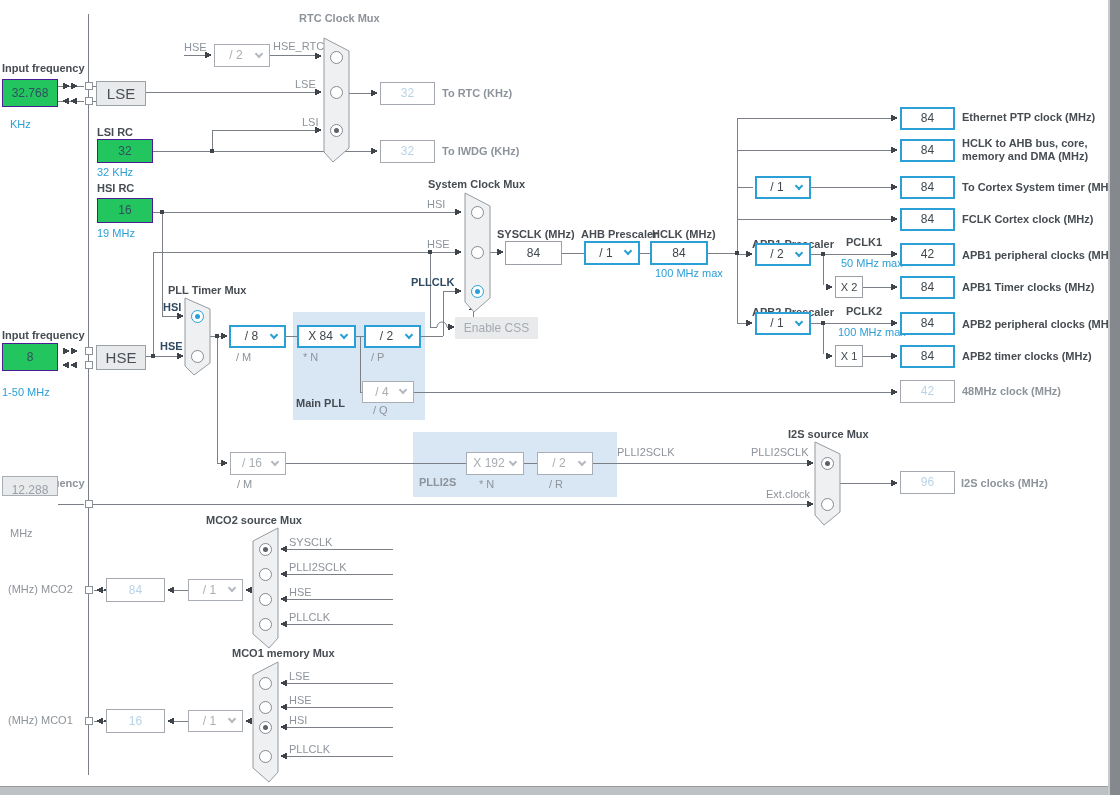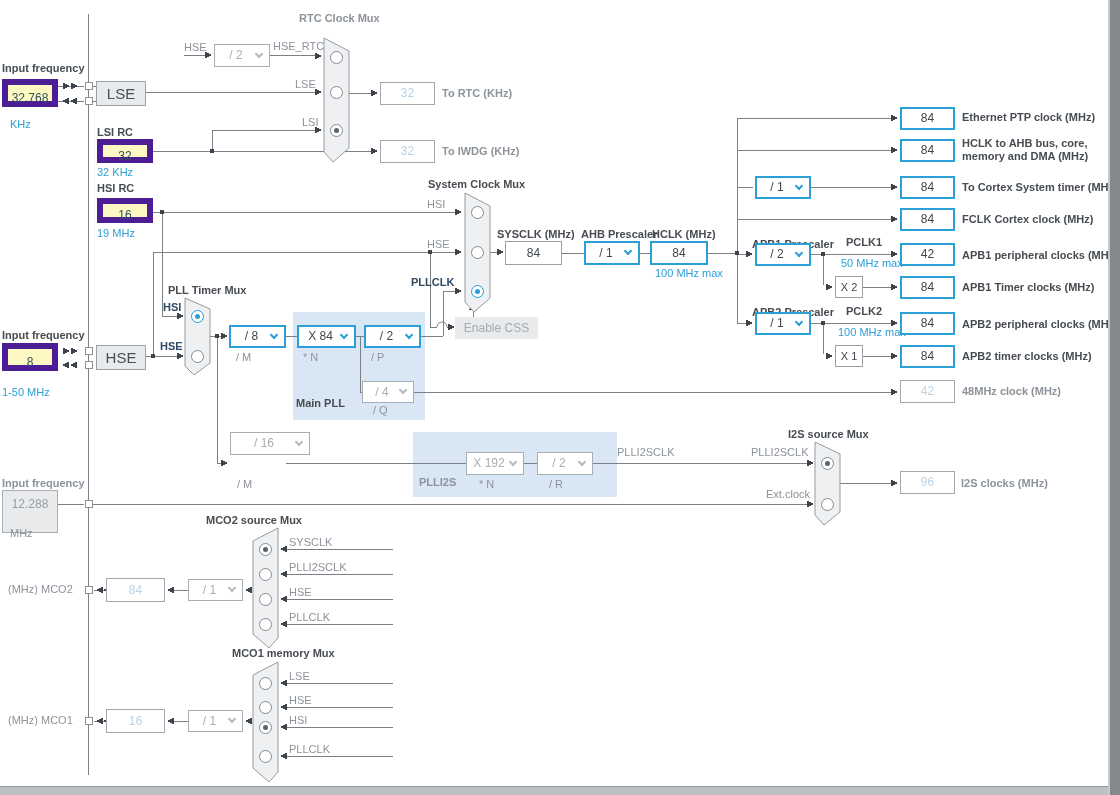--- a/index.html
+++ b/index.html
@@ -11,21 +11,21 @@
   .b{font-weight:bold}
   .dark{color:#464c52}
   .grey{color:#8d939a}
   .navy{color:#2f4a63;font-weight:bold}
   .blue{color:#2b9fd5}
   .pre{white-space:pre-line}
   .vb{position:absolute;background:#fff;text-align:center;font-size:12px}
   .vb-blue{border:2px solid #2aa0d6;color:#3f464c}
   .vb-grey{border:1px solid #9aa0a6;color:#3f464c}
   .vb-ro{border:1px solid #a3a9af;color:#b9d3e6}
-  .vb-fill{background:#fef9c3;border:6px solid #4c1d95;color:#31505f}
+  .vb-fill{background:#22c55e;border:1px solid #4c1d95;color:#31505f}
   .vb-osc{background:#e8eaec;border:1px solid #9aa0a6;color:#4a4f54;font-size:15px}
   .vb-oscro{background:#e8eaec;border:1px solid #a8aeb4;color:#9aa0a6;font-size:12px}
   .vb-x{border:1px solid #9aa0a6;color:#3f464c;font-size:11px}
   .dd{position:absolute;background:#fff;font-size:12px;text-align:center}
   .dd-b{border:2px solid #2aa0d6;color:#3f464c}
   .dd-g{border:1px solid #a8aeb4;color:#a8aeb4}
   .dd .t{display:block;padding-right:12px}
   .chev{position:absolute;right:7px;top:50%;width:6px;height:6px;margin-top:-5px;
         border-right:2px solid #2aa0d6;border-bottom:2px solid #2aa0d6;transform:rotate(45deg)}
   .dd-g .chev{border-color:#b4bac0}
@@ -170,21 +170,21 @@
   <div class="lbl b dark" style="left:296px;top:397px">Main PLL</div>
 
   <div class="lbl b dark" style="left:2px;top:329px">Input frequency</div>
   <div class="vb vb-fill" style="left:2px;top:343px;width:56px;height:28px;line-height:26px">8</div>
   <div class="lbl blue" style="left:2px;top:386px">1-50 MHz</div>
   <div class="vb vb-osc" style="left:96px;top:345px;width:50px;height:25px;line-height:23px">HSE</div>
 
   <div class="vb vb-ro" style="left:900px;top:380px;width:55px;height:23px;line-height:21px">42</div>
   <div class="lbl b grey" style="left:962px;top:385px">48MHz clock (MHz)</div>
 
-  <div class="dd dd-g" style="left:230px;top:432px;width:80px;height:23px;line-height:21px">
+  <div class="dd dd-g" style="left:230px;top:452px;width:56px;height:23px;line-height:21px">
     <span class="t">/ 16</span>
       <i class="chev"></i>
   </div>
   <div class="lbl grey" style="left:237px;top:478px">/ M</div>
   <div class="dd dd-g" style="left:466px;top:452px;width:58px;height:23px;line-height:21px">
     <span class="t">X 192</span>
       <i class="chev"></i>
   </div>
   <div class="lbl grey" style="left:479px;top:478px">* N</div>
   <div class="dd dd-g" style="left:537px;top:452px;width:56px;height:23px;line-height:21px">
@@ -197,21 +197,21 @@
 
   <div class="lbl b dark" style="left:788px;top:428px">I2S source Mux</div>
   <div class="lbl grey" style="left:751px;top:446px">PLLI2SCLK</div>
   <div class="lbl grey" style="left:766px;top:488px">Ext.clock</div>
   <span class="rad sg" style="left:821px;top:457px"></span>
   <span class="rad" style="left:821px;top:498px"></span>
   <div class="vb vb-ro" style="left:900px;top:471px;width:55px;height:23px;line-height:21px">96</div>
   <div class="lbl b grey" style="left:961px;top:477px">I2S clocks (MHz)</div>
 
   <div class="lbl b grey" style="left:2px;top:477px">Input frequency</div>
-  <div class="vb vb-oscro" style="left:2px;top:490px;width:56px;height:43px;line-height:26px">12.288</div>
+  <div class="vb vb-oscro" style="left:2px;top:476px;width:56px;height:20px;line-height:26px">12.288</div>
   <div class="lbl grey" style="left:10px;top:527px">MHz</div>
 
   <div class="vb vb-blue" style="left:900px;top:107px;width:55px;height:23px;line-height:19px">84</div>
   <div class="lbl b dark" style="left:962px;top:111px">Ethernet PTP clock (MHz)</div>
   <div class="vb vb-blue" style="left:900px;top:139px;width:55px;height:23px;line-height:19px">84</div>
   <div class="lbl b dark pre" style="left:962px;top:137px">HCLK to AHB bus, core,
 memory and DMA (MHz)</div>
   <div class="dd dd-b" style="left:755px;top:176px;width:56px;height:23px;line-height:19px">
     <span class="t">/ 1</span>
       <i class="chev"></i>

